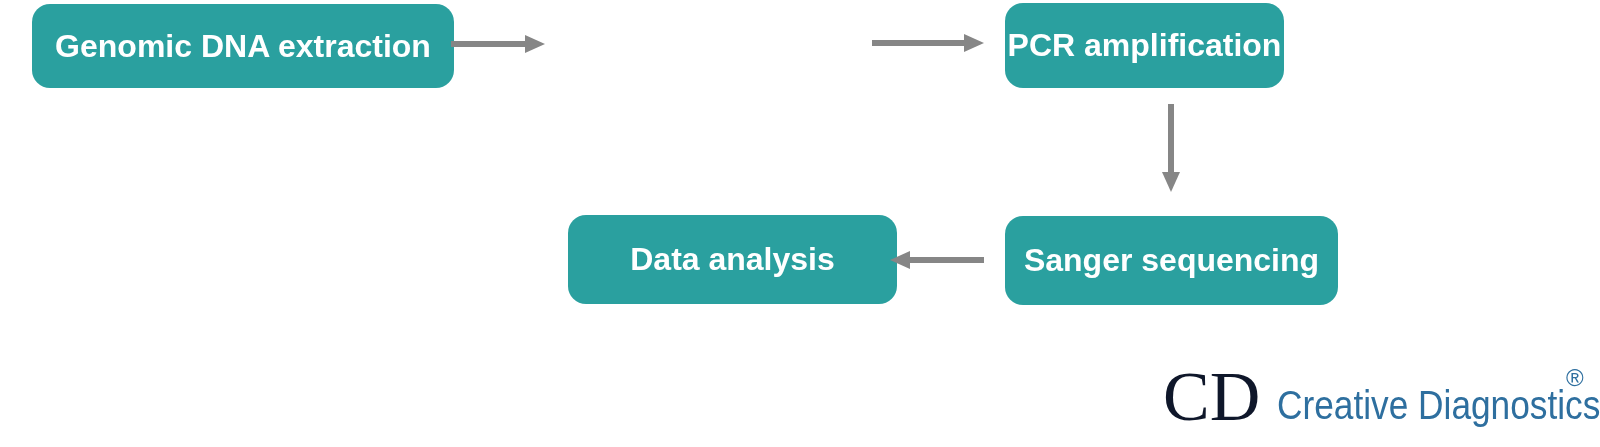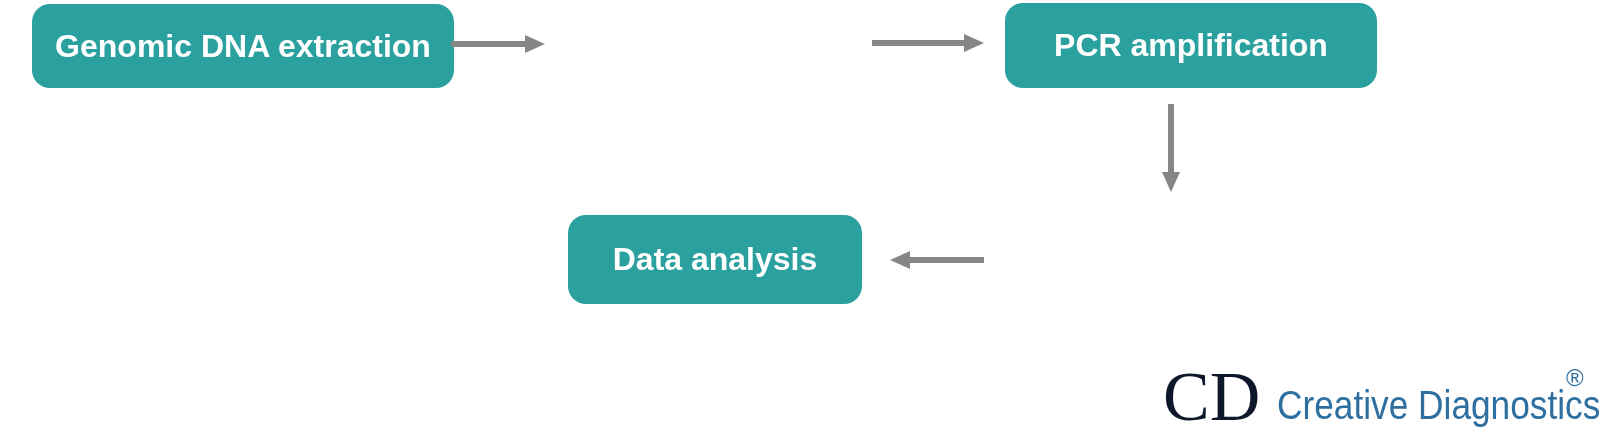--- a/index.html
+++ b/index.html
@@ -58,24 +58,25 @@
   }
 </style>
 </head>
 <body>
 
 <div class="canvas">
 
   <div class="node" style="left:8px; top:4px; width:422px; height:84px;margin-left:24px;">Genomic DNA extraction</div>
 
 
-  <div class="node" style="left:1005px; top:3px; width:372px; height:85px;">PCR amplification</div>
+  <div class="node" style="left:1005px; top:3px; width:279px; height:85px;">PCR amplification</div>
 
+  <div class="node" style="left:1005px; top:216px; width:333px; height:89px;">Sanger sequencing</div>
 
-  <div class="node" style="left:568px; top:215px; width:294px; height:89px;">Data analysis</div>
+  <div class="node" style="left:568px; top:215px; width:329px; height:89px;">Data analysis</div>
 
   <svg class="arrow" style="left:451px; top:32px;" width="96" height="24" xmlns="http://www.w3.org/2000/svg">
     <line x1="0" y1="12" x2="74" y2="12"></line>
     <polygon points="74,3 94,12 74,21"></polygon>
   </svg>
 
   <svg class="arrow" style="left:872px; top:31px;" width="114" height="24" xmlns="http://www.w3.org/2000/svg">
     <line x1="0" y1="12" x2="92" y2="12"></line>
     <polygon points="92,3 112,12 92,21"></polygon>
   </svg>

